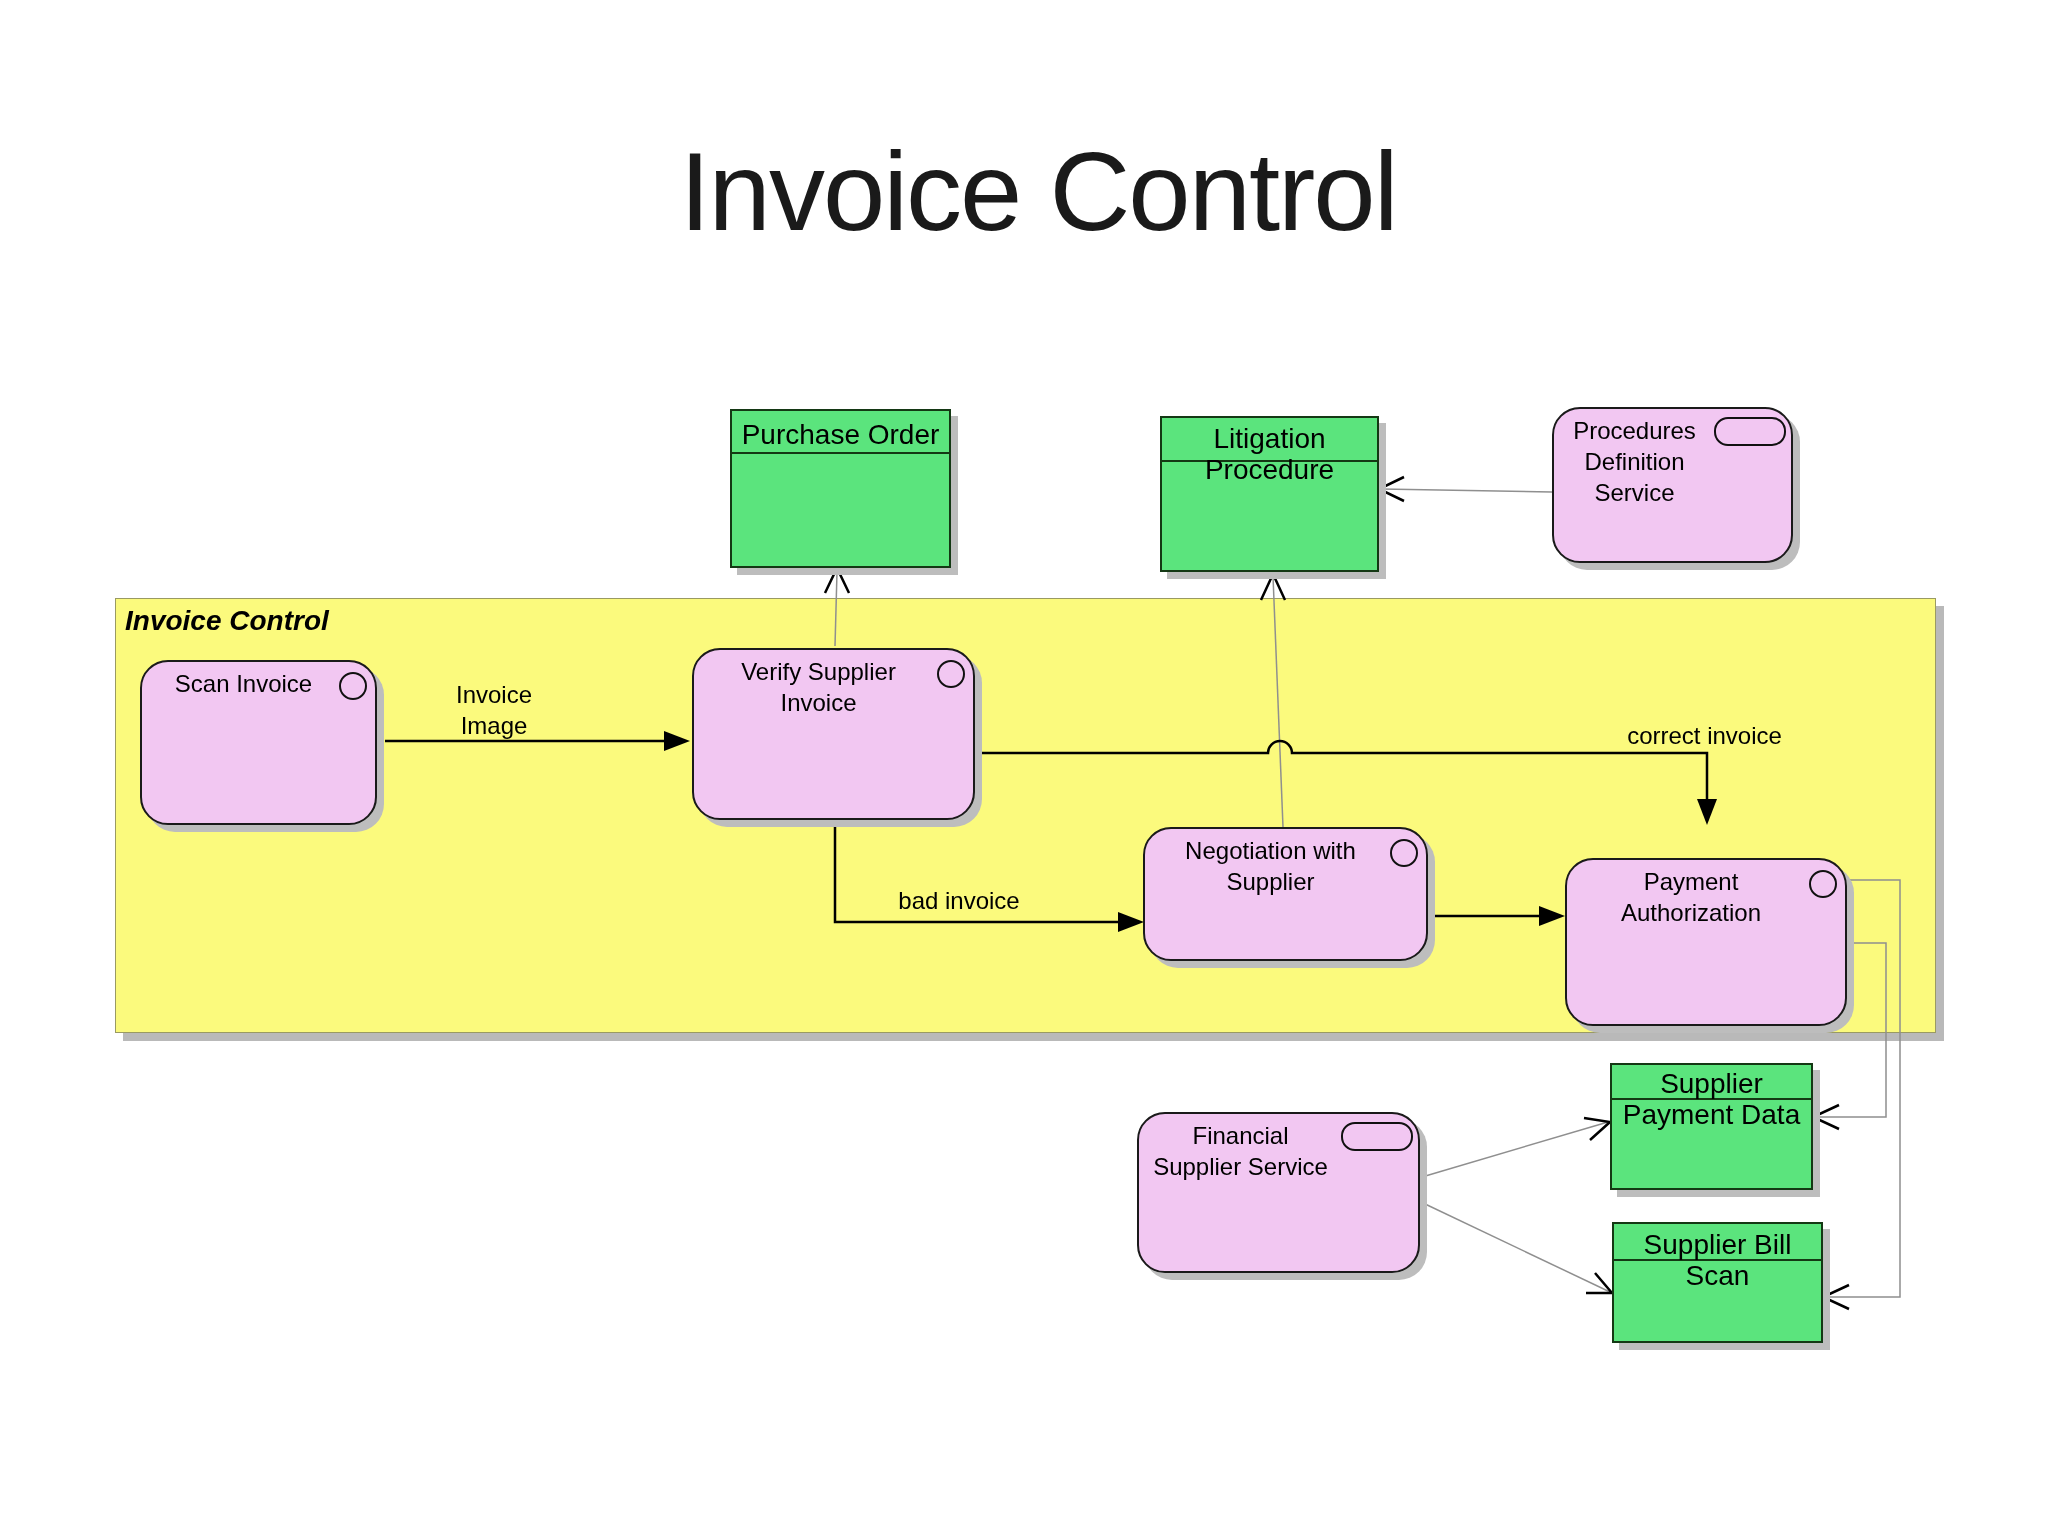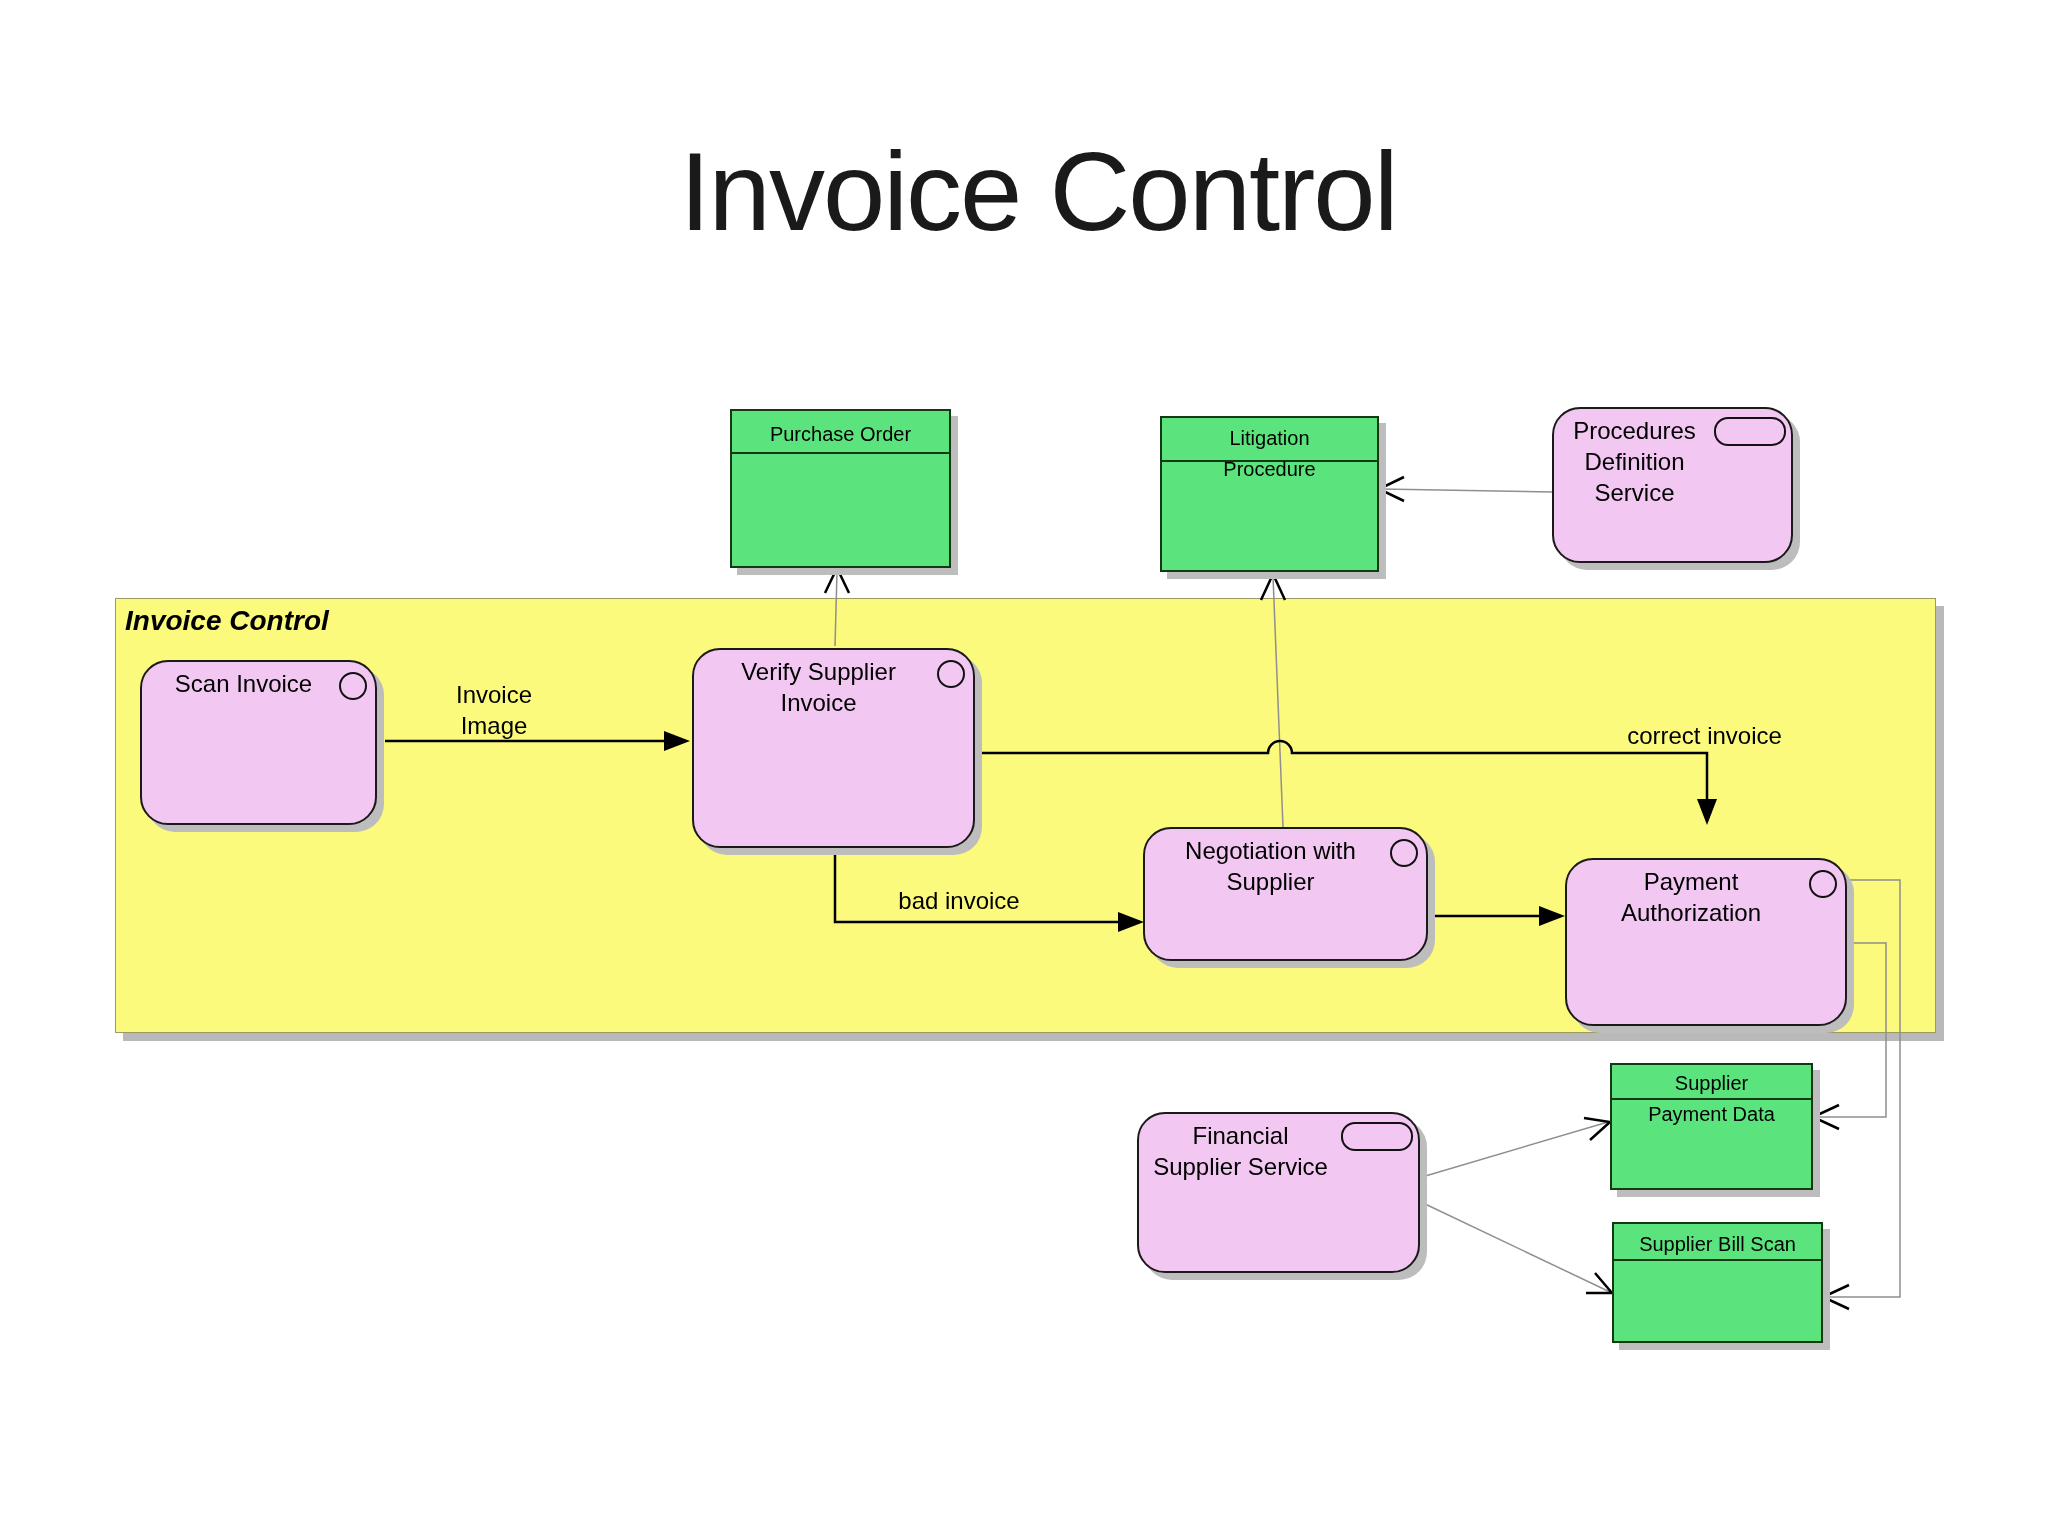--- a/index.html
+++ b/index.html
@@ -24,21 +24,21 @@
   .oh{fill:none;stroke:#000;stroke-width:2.5;}
   .fh{fill:#000;stroke:none;}
 
   .node{position:absolute;box-sizing:border-box;z-index:4;}
   .green{background:var(--green-fill,#5be47d);
          border:2px solid var(--green-border,#143814);
          box-shadow:7px 7px 0 var(--shadow,#bdbdbd);}
   .divider{position:absolute;left:-1px;right:-1px;height:0;
            border-top:2px solid var(--green-border,#143814);z-index:1;}
   .gtext{position:absolute;left:0;right:0;top:0;text-align:center;
-         font-size:20px;line-height:31px;z-index:2;}
+         font-size:28px;line-height:31px;z-index:2;}
 
   .pink{background:var(--pink-fill,#f2c7f2);
         border:2px solid var(--pink-border,#1a1a1a);border-radius:28px;
         box-shadow:7px 7px 0 var(--shadow,#bdbdbd);}
   .ptext{position:absolute;left:0;right:0;top:0;text-align:center;
          font-size:24px;line-height:31px;padding:6px 42px 0 12px;}
   .svc .ptext{padding:6px 86px 0 10px;}
   .circle-icon{position:absolute;top:10px;right:8px;width:24px;height:24px;
                border:2px solid #111;border-radius:50%;}
   .pill-icon{position:absolute;top:8px;right:5px;width:68px;height:25px;
@@ -116,21 +116,21 @@
     </div>
   </div>
 
   <div class="node pink" style="left:140px;top:660px;width:237px;height:165px">
     <div class="circle-icon"></div>
     <div class="ptext">
       <div>Scan Invoice</div>
     </div>
   </div>
 
-  <div class="node pink" style="left:692px;top:648px;width:283px;height:200px">
+  <div class="node pink" style="left:692px;top:648px;width:283px;height:172px">
     <div class="circle-icon"></div>
     <div class="ptext">
       <div>Verify Supplier</div>
       <div>Invoice</div>
     </div>
   </div>
 
   <div class="node pink" style="left:1143px;top:827px;width:285px;height:134px">
     <div class="circle-icon"></div>
     <div class="ptext">

